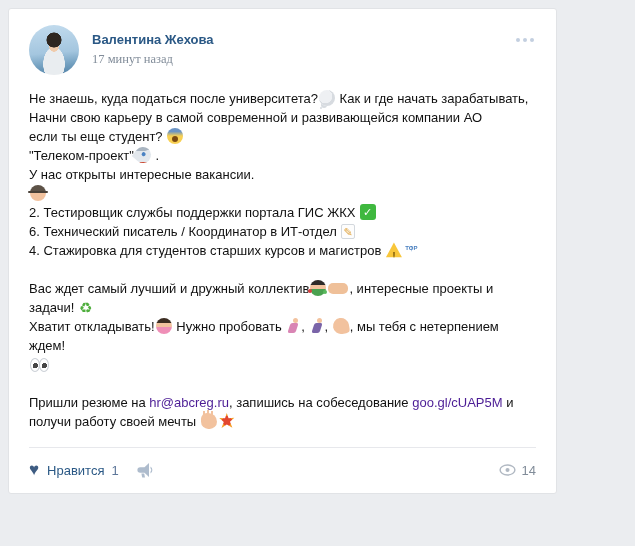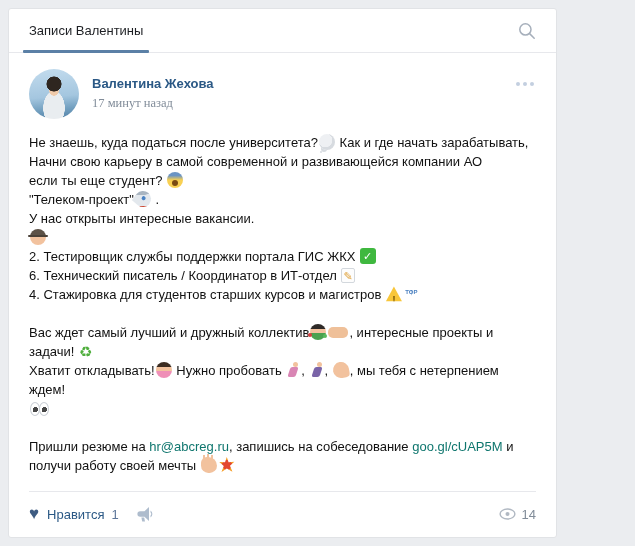--- a/index.html
+++ b/index.html
@@ -42,21 +42,21 @@
   .post-time { font-size:12.5px; color:#818c99; margin-top:4px;font-family:Liberation Serif, serif; }
   .post-menu {
     position:absolute; right:22px; top:24px; width:32px; height:14px;
     cursor:pointer; display:flex; align-items:center; justify-content:flex-end;
   }
   .dots { width:4px; height:4px; border-radius:50%; background:#c3cfe0;
           box-shadow:-7px 0 0 #c3cfe0, -14px 0 0 #c3cfe0; }
   
   .post-text { margin-top:14px; font-size:13px; line-height:19px; color:#111; }
   .post-line { min-height:19px; }
-  .post-link { color:#0f766e; text-decoration:none; cursor:pointer; }
+  .post-link { color:#4c1d95; text-decoration:none; cursor:pointer; }
   
   .emoji {
     display:inline-block; width:16px; height:16px; border-radius:50%;
     vertical-align:-3px; position:relative; margin:0 1px;
   }
   .emoji-thought-balloon { background:radial-gradient(circle at 40% 40%, #eef0f3 0 50%, #d7dbe0 51%);
     box-shadow:-3px 7px 0 -5px #d7dbe0, -6px 10px 0 -7px #d7dbe0; }
   .emoji-face-screaming { background:linear-gradient(#6b94c4 22%, #f8d053 50%); }
   .emoji-face-screaming::after { content:""; position:absolute; left:5px; top:8px;
     width:6px; height:6px; border-radius:50%; background:#7a4a12; }
@@ -124,30 +124,20 @@
   .like-count { font-size:13px; color:#5d7699; margin-left:7px; }
   .share-btn { margin-left:18px; cursor:pointer; display:flex; align-items:center; }
   .views { margin-left:auto; display:flex; align-items:center; }
   .views-count { font-size:13px; color:#818c99; margin-left:6px; }
 </style>
 </head>
 <body>
 
 <div class="column">
 
-  <div class="tabs-bar">
-    <span class="tab-label">Записи Валентины</span>
-    <span class="tab-underline"></span>
-    <span class="search-btn">
-      <svg width="18" height="18" viewBox="0 0 18 18">
-        <circle cx="7.4" cy="7.4" r="5.6" fill="none" stroke="#a6afbb" stroke-width="1.5"></circle>
-        <line x1="11.6" y1="11.6" x2="16.2" y2="16.2" stroke="#a6afbb" stroke-width="1.5" stroke-linecap="round"></line>
-      </svg>
-    </span>
-  </div>
 
   <div class="post">
     <div class="post-header">
       <div class="avatar"></div>
       <div class="post-author-block">
         <a class="author-name">Валентина Жехова</a>
         <div class="post-time">17 минут назад</div>
       </div>
       <div class="post-menu">
         <span class="dots"></span>

